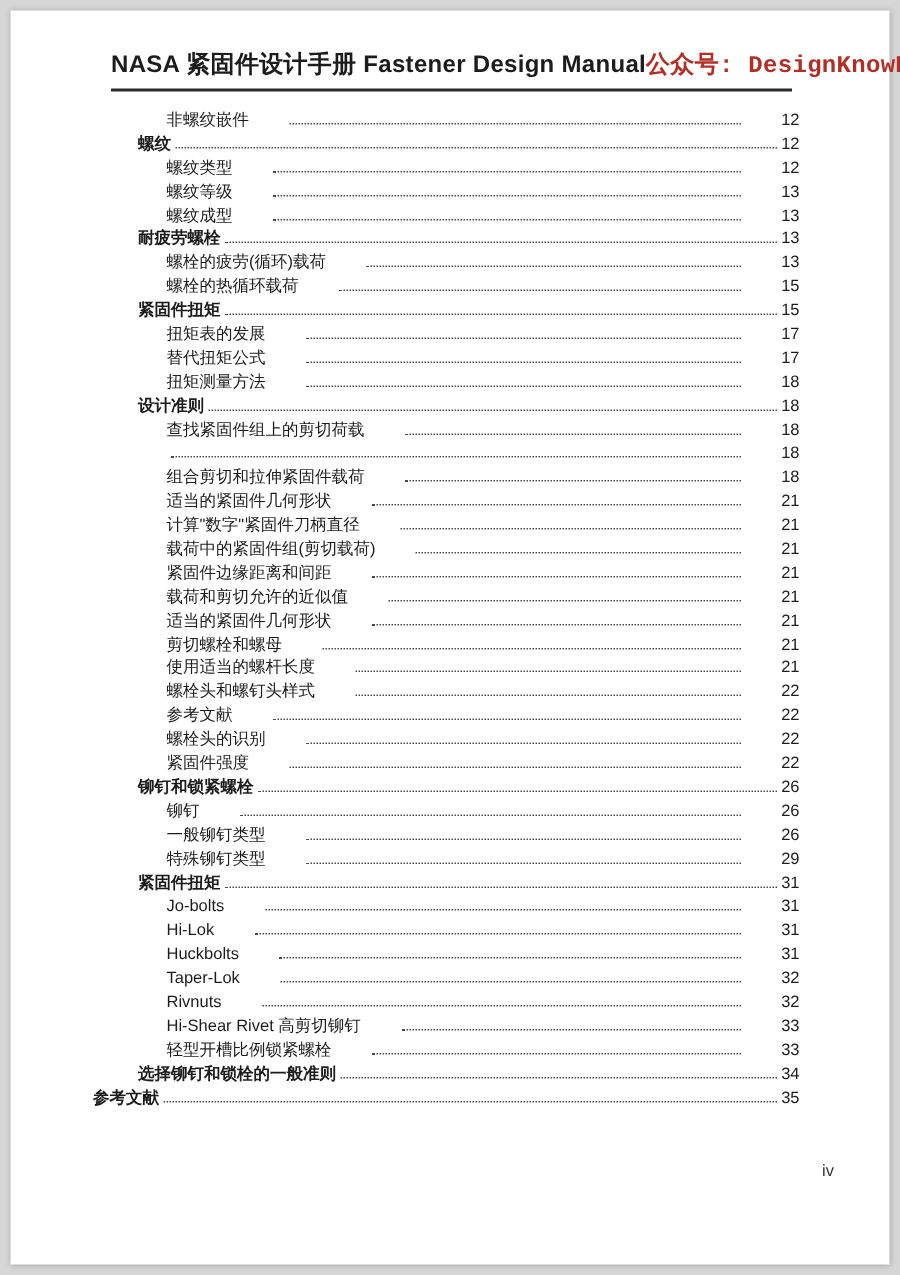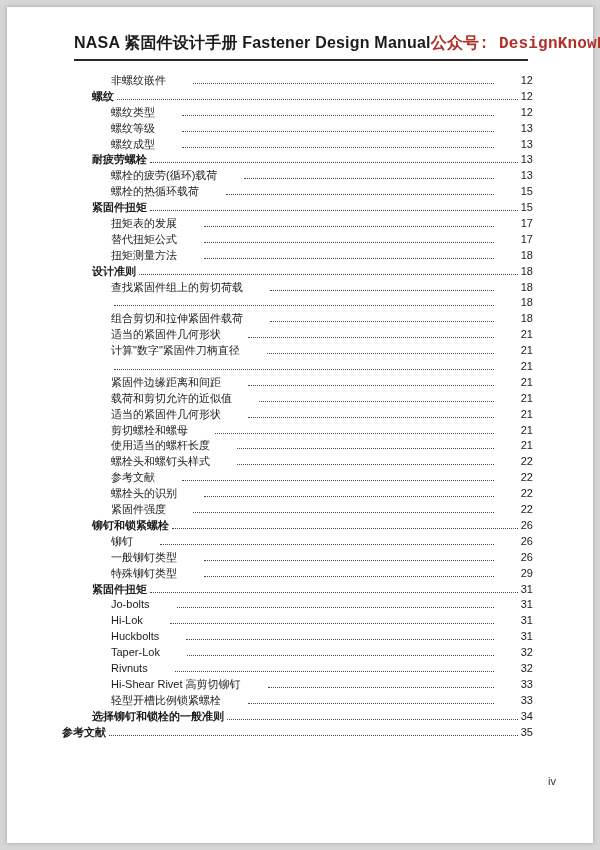--- a/index.html
+++ b/index.html
@@ -163,20 +163,21 @@
           <span class="toc-label">适当的紧固件几何形状</span>
           <span class="toc-leader"></span>
           <span class="toc-page">21</span>
         </div>
         <div class="toc-row level-2">
           <span class="toc-label">计算"数字"紧固件刀柄直径</span>
           <span class="toc-leader"></span>
           <span class="toc-page">21</span>
         </div>
         <div class="toc-row level-2">
+          <span class="toc-label">载荷中的紧固件组(剪切载荷)</span>
           <span class="toc-leader"></span>
           <span class="toc-page">21</span>
         </div>
         <div class="toc-row level-2">
           <span class="toc-label">紧固件边缘距离和间距</span>
           <span class="toc-leader"></span>
           <span class="toc-page">21</span>
         </div>
         <div class="toc-row level-2">
           <span class="toc-label">载荷和剪切允许的近似值</span>

